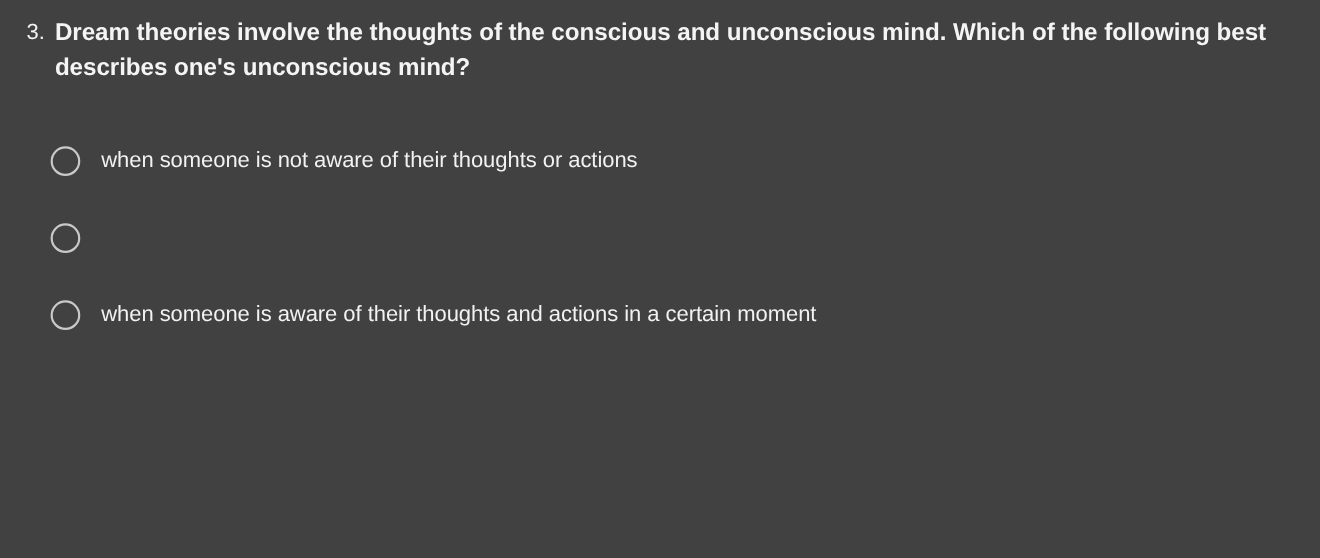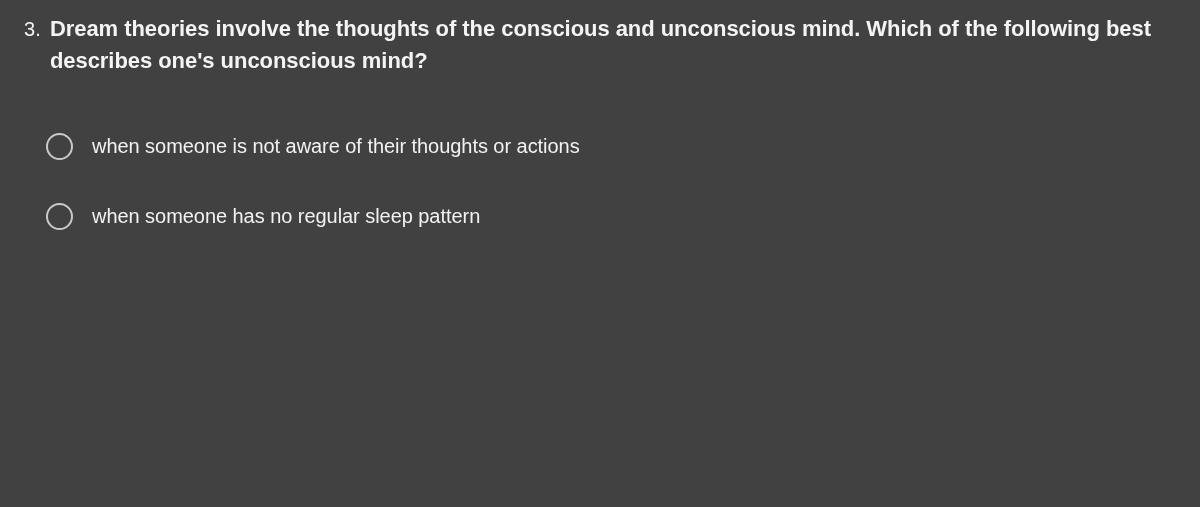--- a/index.html
+++ b/index.html
@@ -107,20 +107,23 @@
 
   <ul class="options-list">
 
     <li class="option-row">
       <span class="radio-circle"></span>
       <span class="option-label">when someone is not aware of their thoughts or actions</span>
     </li>
 
     <li class="option-row">
       <span class="radio-circle"></span>
-      <span class="option-label">when someone has no regular sleep pattern</span>
     </li>
 
+    <li class="option-row">
+      <span class="radio-circle"></span>
+      <span class="option-label">when someone is aware of their thoughts and actions in a certain moment</span>
+    </li>
 
 
   </ul>
 
 </div>
 
 </body></html>

